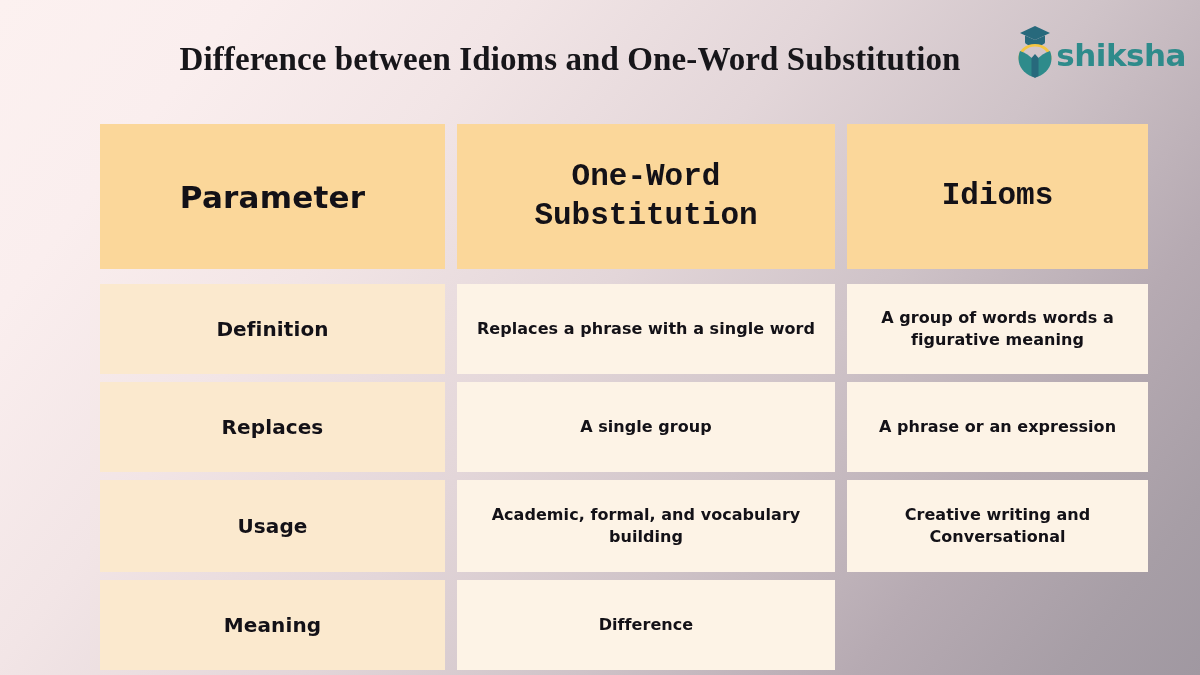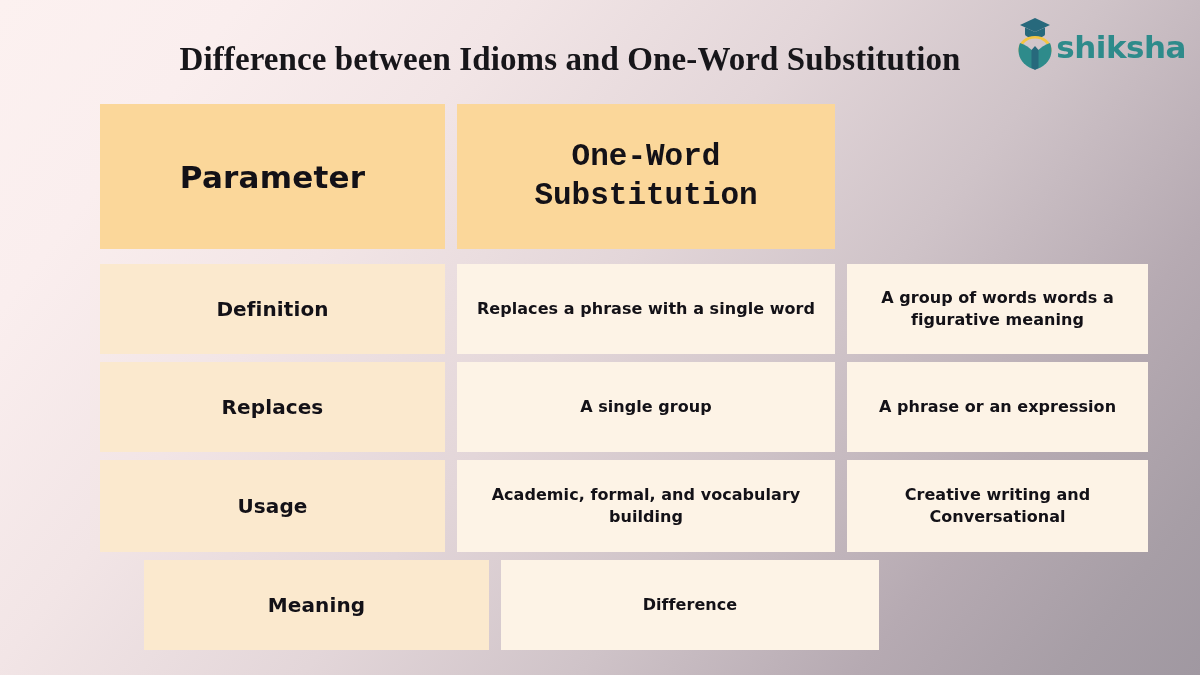--- a/index.html
+++ b/index.html
@@ -29,21 +29,21 @@
         #CFC3C8 64%,
         #B6AAB2 80%,
         #A79EA6 92%,
         #A098A1 100%);
     overflow: hidden;
   }
 
   
   .logo {
     position: absolute;
-    top: 14px;
+    top: 22px;
     right: 14px;
     height: 58px;
     display: flex;
     align-items: center;
     gap: 2px;
   }
   .logo-mark {
     width: 46px;
     height: 54px;
     display: block;
@@ -72,31 +72,31 @@
     letter-spacing: 0.1px;
     color: #17161A;
     line-height: 1.2;
     white-space: nowrap;
   }
 
   
   .table {
     position: absolute;
     left: 100px;
-    top: 104px;
+    top: 124px;
     width: 1048px;
   }
 
   .row {
     display: flex;
     align-items: stretch;
     gap: 12px;
     margin-bottom: 8px;
   }
-  .row:last-child { margin-bottom: 0; margin-left: 44px; }
+  .row:last-child { margin-bottom: 0; }
 
   .cell {
     box-sizing: border-box;
     display: flex;
     align-items: center;
     justify-content: center;
     text-align: center;
     color: #131117;
     padding: 6px 14px;
   }
@@ -166,20 +166,21 @@
     <span class="logo-word">shiksha</span>
   </div>
 
   <div class="page-title">Difference between Idioms and One-Word Substitution</div>
 
   <div class="table">
 
     <div class="row row-head">
       <div class="cell col-1 head-param">Parameter</div>
       <div class="cell col-2 head-serif">One-Word Substitution</div>
+      <div class="cell col-3 head-serif">Idioms</div>
     </div>
 
     <div class="row row-body">
       <div class="cell col-1">Definition</div>
       <div class="cell col-2">Replaces a phrase with a single word</div>
       <div class="cell col-3">A group of words words a figurative meaning</div>
     </div>
 
     <div class="row row-body">
       <div class="cell col-1">Replaces</div>

